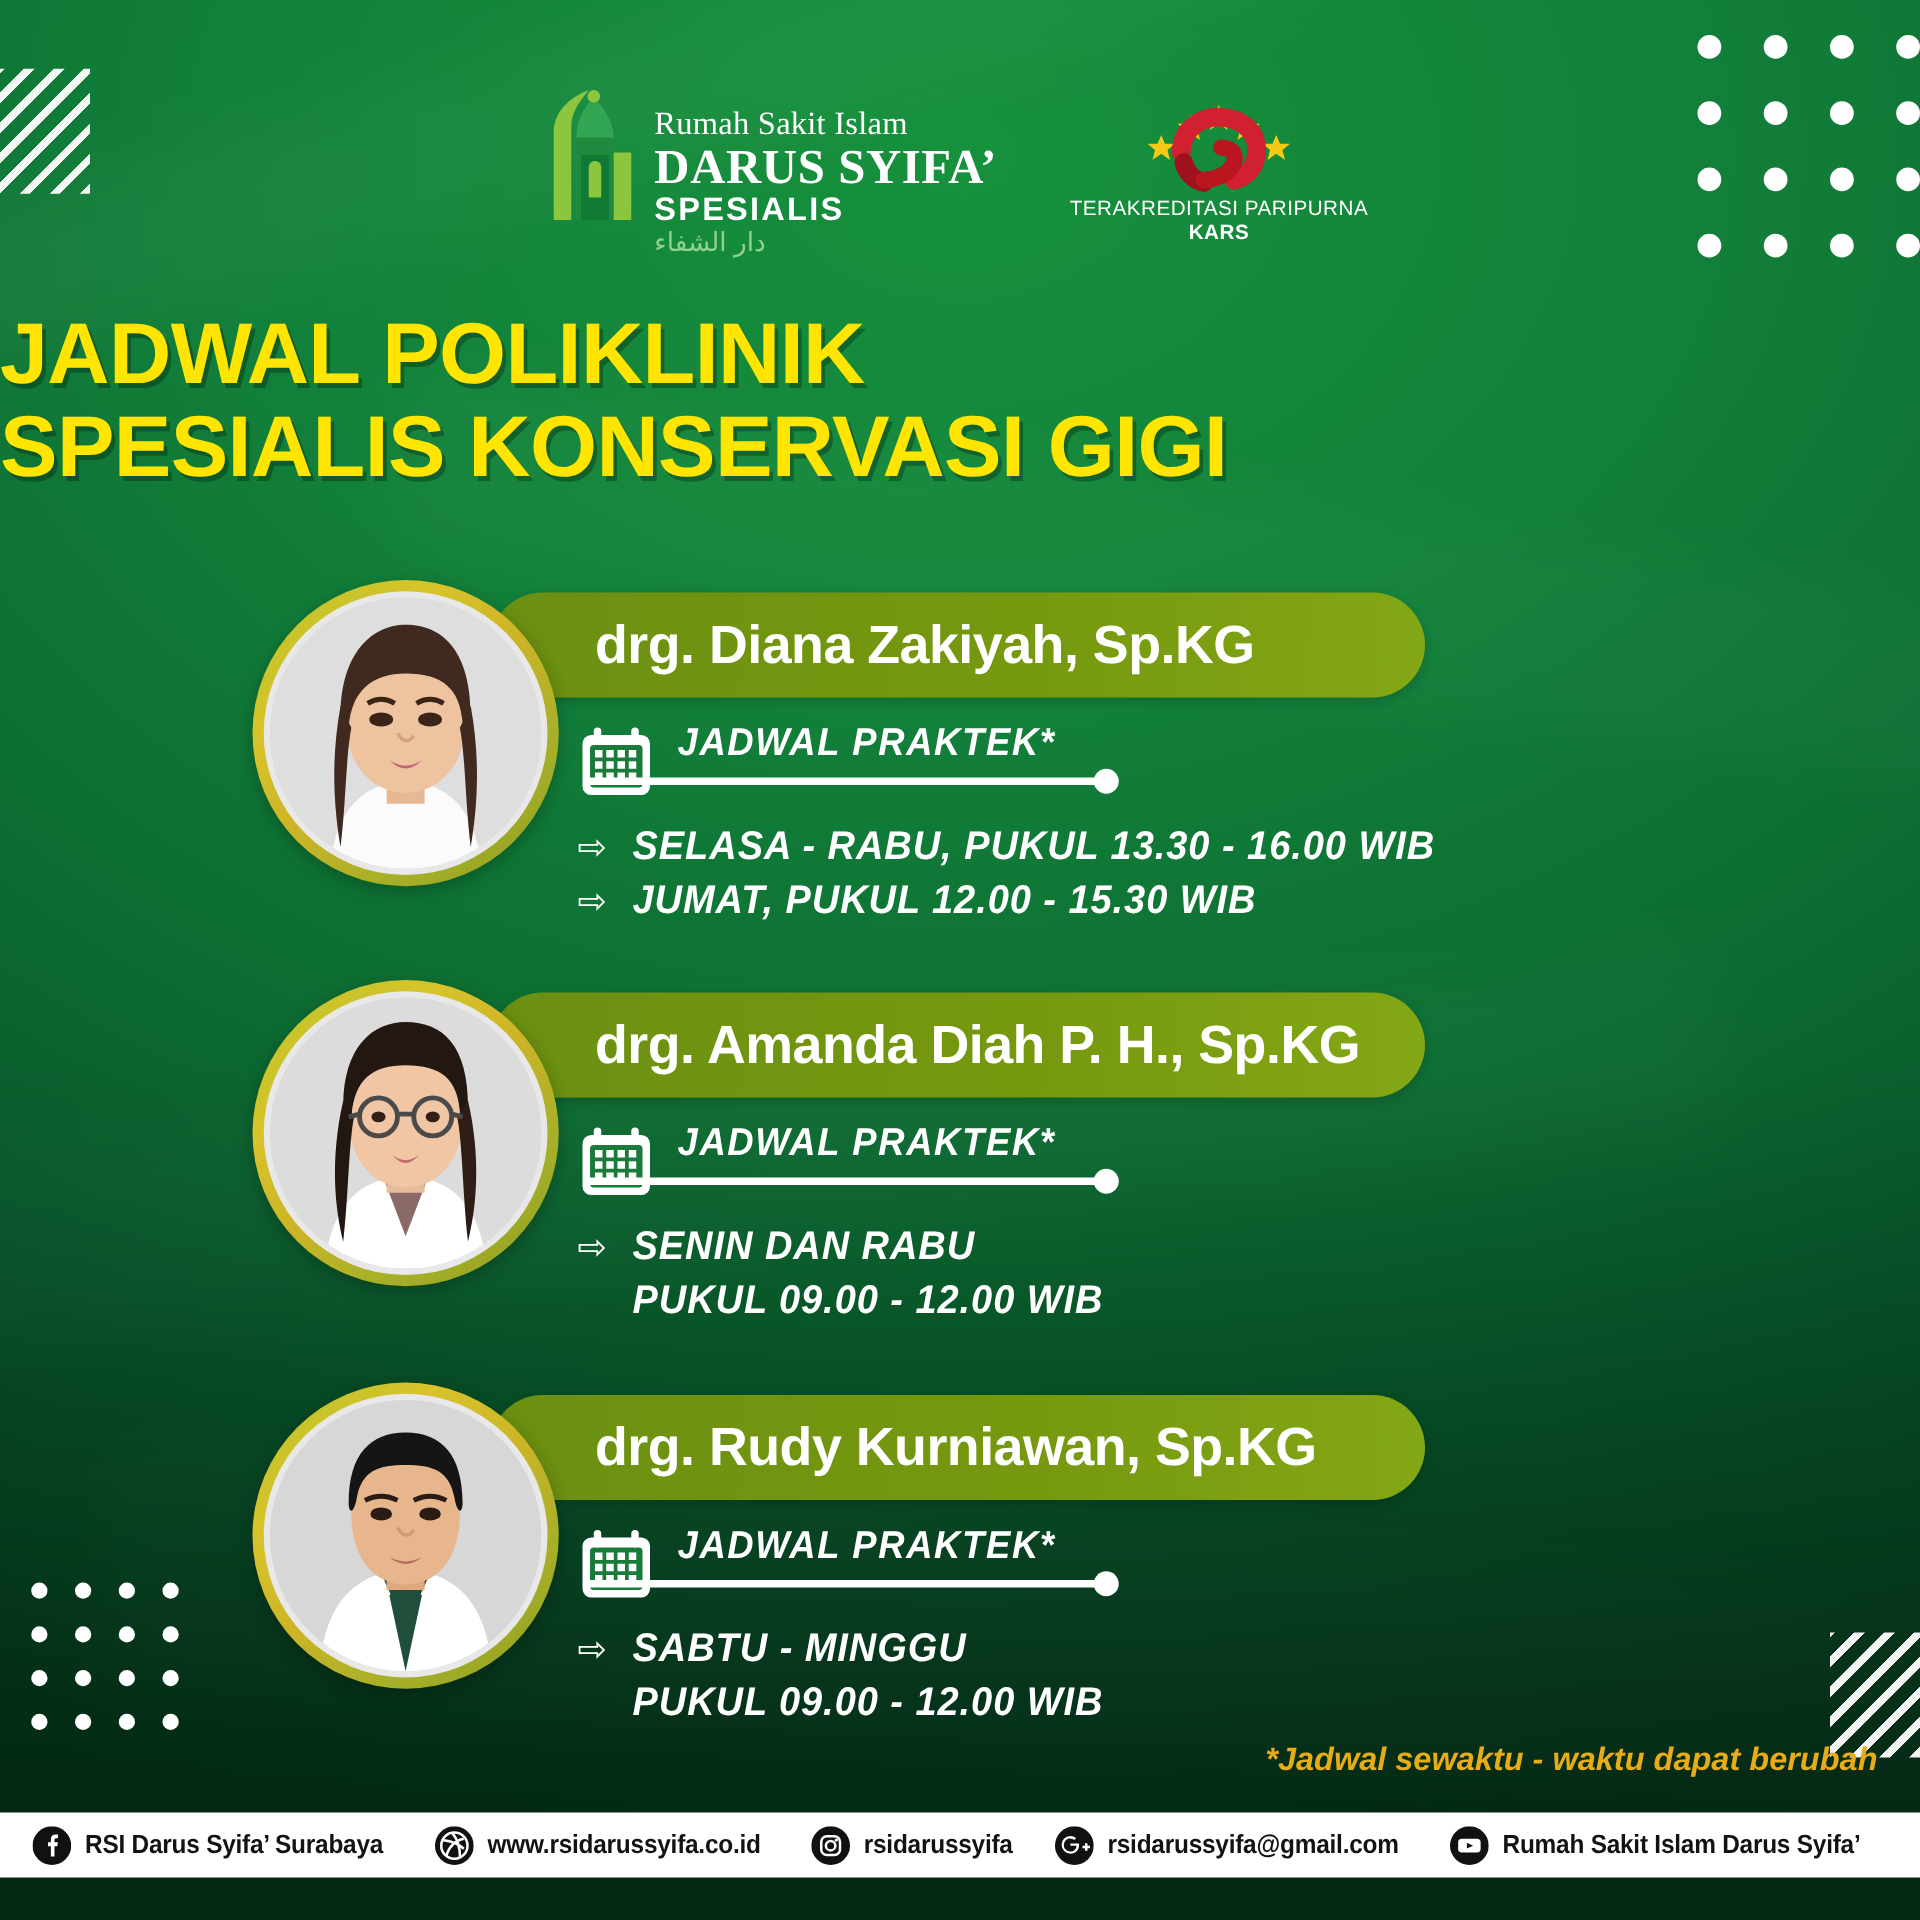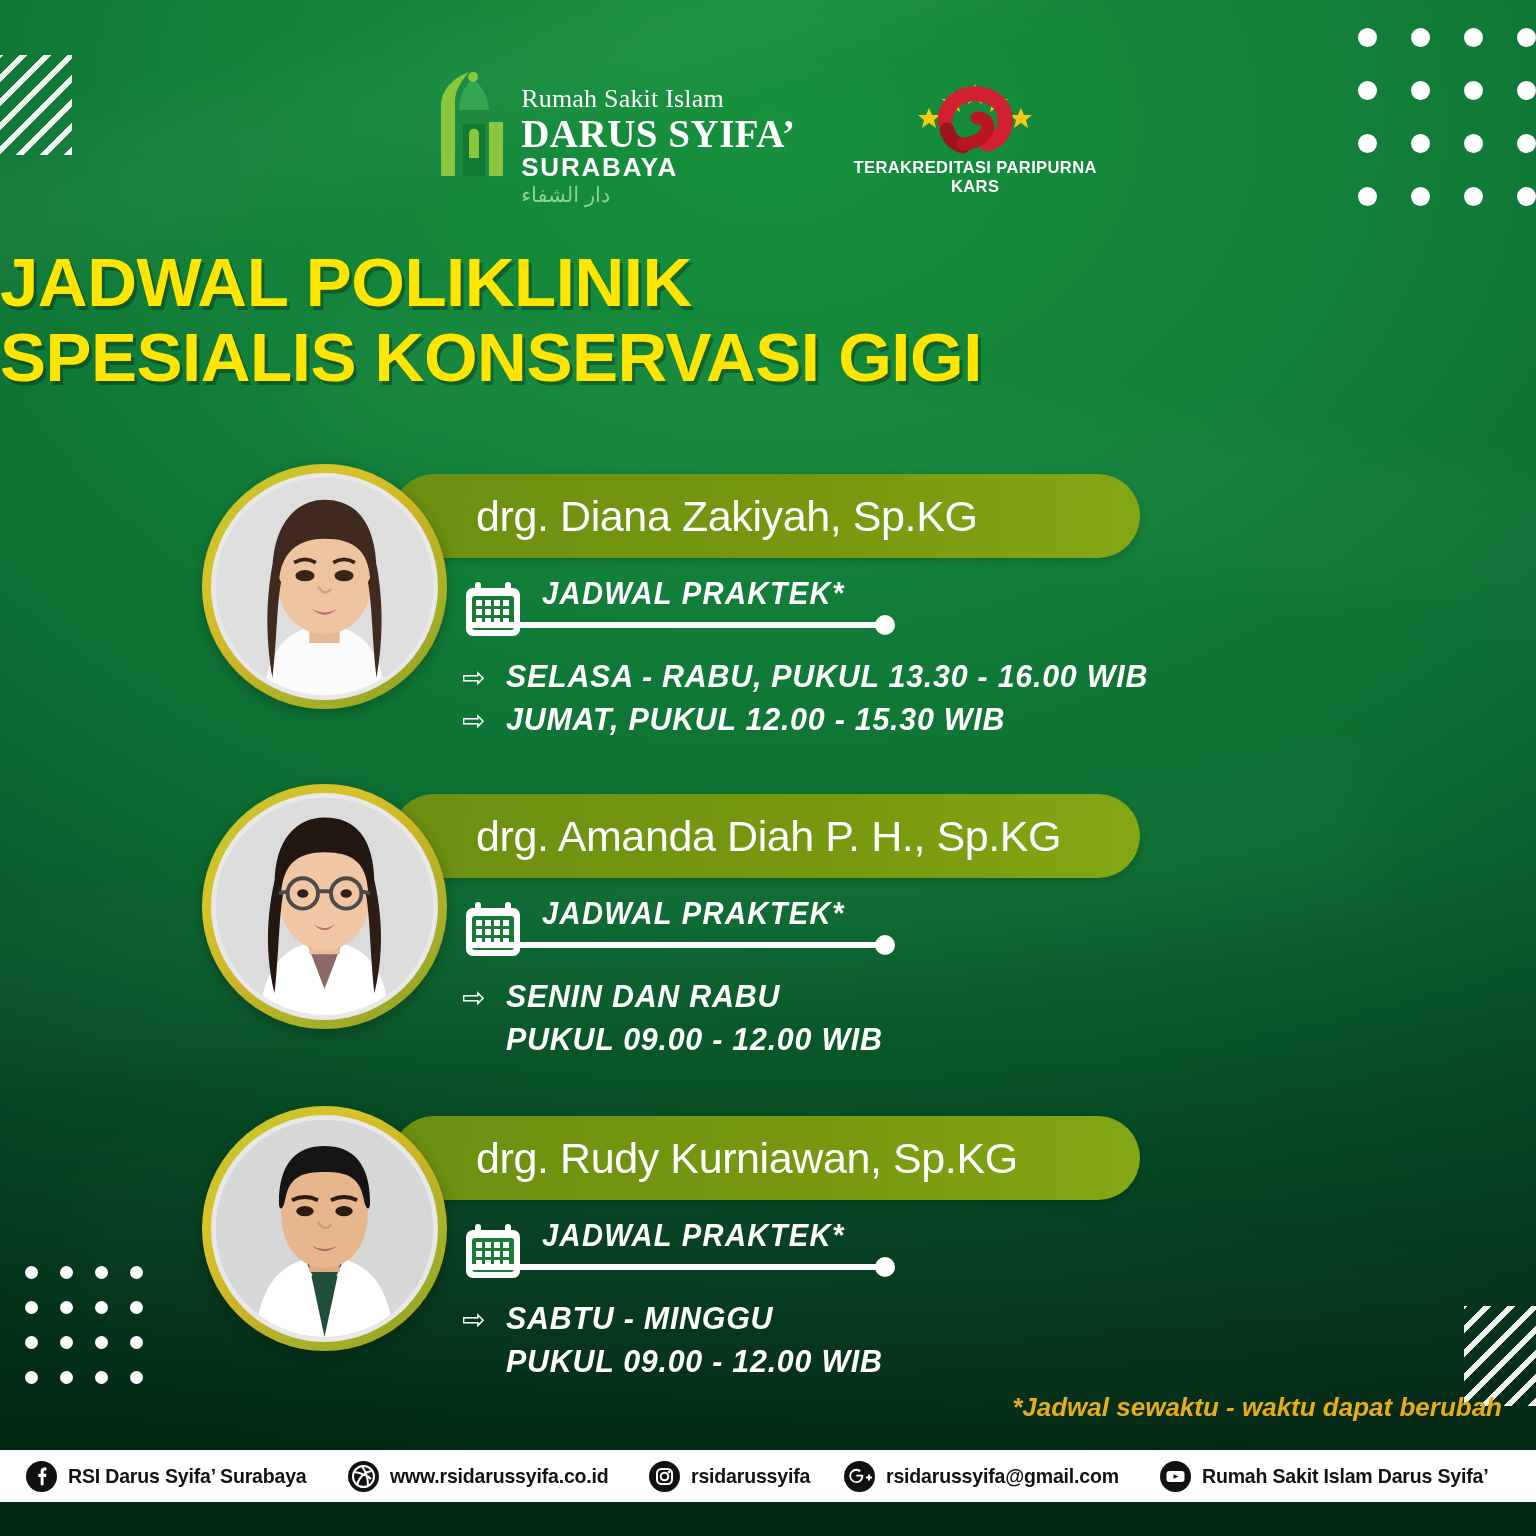--- a/index.html
+++ b/index.html
@@ -53,21 +53,21 @@
   .logo-rs{ display:flex; align-items:flex-start; gap:4px; }
   .mosque{ width:78px; height:104px; position:relative; flex:none; margin-top:4px;}
   .logo-words{ color:#ffffff; line-height:1; padding-top:18px;}
   .lw1{ font-family:"Liberation Serif", serif; font-size:26px; letter-spacing:.2px;}
   .lw2{ font-family:"Liberation Serif", serif; font-weight:bold; font-size:39px; letter-spacing:.5px; margin-top:2px;}
   .lw3{ font-family:"Liberation Sans", sans-serif; font-weight:bold; font-size:26px; letter-spacing:1.8px; margin-top:1px;}
   .arabic{ color:#8fd18f; font-size:21px; margin-top:4px; text-align:left; letter-spacing:1px;}
 
   .kars{ text-align:center; padding-top:6px;}
   .kars-mark{ width:140px; height:82px; margin:0 auto; position:relative;}
-  .kars-txt1{ color:#fff; font-size:16.5px; font-weight:bold; letter-spacing:.4px; margin-top:2px;}
+  .kars-txt1{ color:#fff; font-size:16.5px; font-weight:normal; letter-spacing:.4px; margin-top:2px;}
   .kars-txt2{ color:#fff; font-size:16.5px; font-weight:bold; letter-spacing:.4px;}
 
   
   .title{
     position:absolute; top:246px; left:0; width:100%;
     color:#ffe500;
     font-weight:bold; font-size:69px; line-height:1.08;
     letter-spacing:-.5px;
     text-shadow:3px 4px 0 rgba(0,0,0,.28);
     font-family:"Liberation Sans", sans-serif;
@@ -98,21 +98,21 @@
   .pill{
     position:absolute; left:392px; top:12px;
     width:748px; height:84px; border-radius:42px;
     background:linear-gradient(92deg,#6b8f12 0%,#77990f 60%,#84a715 100%);
     display:flex; align-items:center;
     padding-left:84px;
     z-index:2;
     box-shadow:0 3px 9px rgba(0,0,0,.18);
   }
   .pill span{
-    color:#ffffff; font-size:43px; font-weight:normal;
+    color:#ffffff; font-size:43px; font-weight:bold;
     font-family:"Liberation Sans", sans-serif; letter-spacing:-.4px; white-space:nowrap;
   }
 
   .sched{ position:absolute; left:462px; top:112px; width:760px; }
   .sched-head{ display:flex; align-items:flex-start; gap:18px;justify-content:center; }
 
   .cal{ width:62px; height:62px; flex:none; margin-top:4px;}
   .cal svg{ display:block; }
 
   .jp{ flex:1; padding-top:2px; }
@@ -219,21 +219,21 @@
           <path d="M20 38 L50 38 L50 104 L20 104 Z" fill="#1f8a3d"></path>
           <path d="M24 52 L46 52 L46 104 L24 104 Z" fill="#0f7a33"></path>
           <path d="M30 62 C30 55 40 55 40 62 L40 86 L30 86 Z" fill="#8cc63f"></path>
           <rect x="50" y="50" width="14" height="54" fill="#8cc63f"></rect>
           <circle cx="34" cy="5" r="5" fill="#8cc63f"></circle>
         </svg>
       </div>
       <div class="logo-words">
         <div class="lw1">Rumah Sakit Islam</div>
         <div class="lw2">DARUS SYIFA’</div>
-        <div class="lw3">SURABAYA</div>
+        <div class="lw3">SPESIALIS</div>
         <div class="arabic">دار الشفاء</div>
       </div>
     </div>
 
     <div class="kars">
       <div class="kars-mark">
         <svg viewBox="0 0 140 82" width="140" height="82">
           <g fill="#f6c917">
             <polygon points="24,34 27,41 35,41 29,46 31,54 24,49 17,54 19,46 13,41 21,41"></polygon>
             <polygon points="48,18 51,25 59,25 53,30 55,38 48,33 41,38 43,30 37,25 45,25"></polygon>

